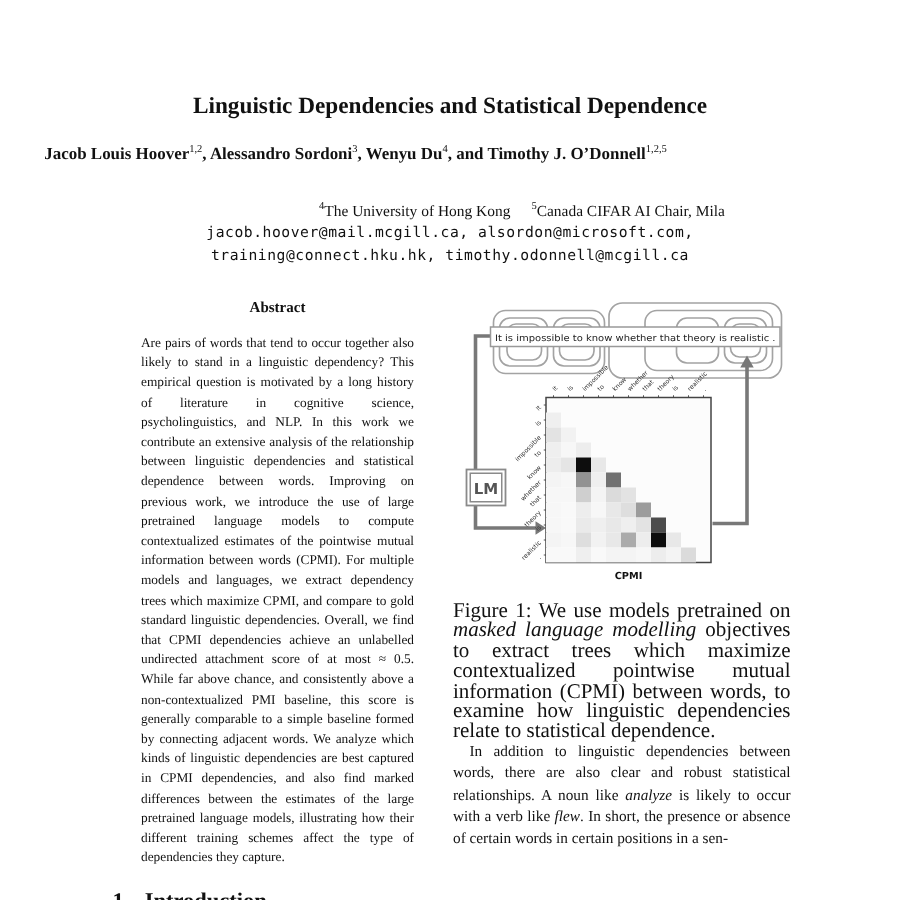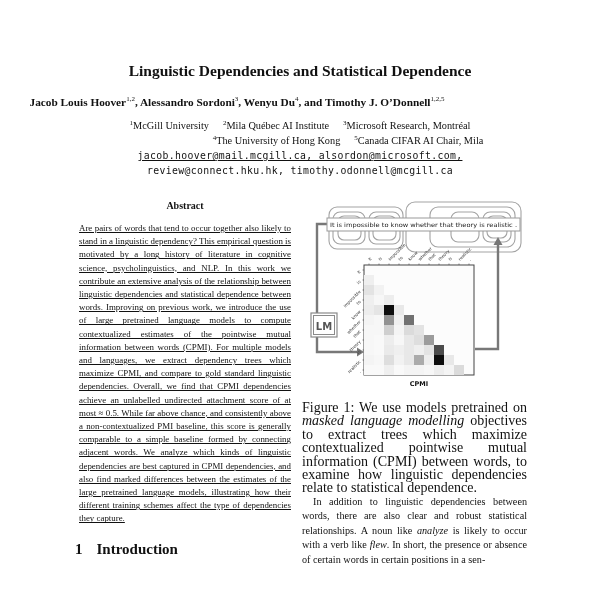--- a/index.html
+++ b/index.html
@@ -10,26 +10,26 @@
          font-size:15.5px;font-weight:bold;}
   #authors{position:absolute;top:95px;left:0;width:474px;text-align:center;
            font-size:11.3px;font-weight:bold;}
   #authors sup{font-weight:normal;font-size:7px;}
   .affil-line{position:absolute;left:0;width:600px;text-align:center;font-size:10.3px;}
   .affil-line .gap{display:inline-block;width:14px;}
   .affil-line sup{font-size:7px;}
   #affil1{top:119px;} #affil2{top:134px;padding-left:48px;}
   .email-line{position:absolute;left:0;width:600px;text-align:center;
               font-family:"DejaVu Sans Mono", monospace;font-size:9.8px;letter-spacing:0.35px;}
-  #email1{top:150px;text-decoration:underline;} #email2{top:165px;}
+  #email1{top:150px;} #email2{top:165px;}
   
   #left-col{position:absolute;top:200px;left:75px;width:220px;}
   #right-col{position:absolute;top:200px;left:302px;width:225px;}
   #abstract-heading{text-align:center;font-weight:bold;font-size:10px;margin:0 0 11px 0;}
-  #abstract-text{margin:0 4px;font-size:8.9px;line-height:13.2px;text-align:justify;text-decoration:underline;}
+  #abstract-text{margin:0 19px;font-size:8.9px;line-height:13.2px;text-align:justify;}
   #intro-heading{margin-top:15px;font-weight:bold;font-size:15px;}
   #intro-heading .sec-num{margin-right:14px;}
   
   #figure1{display:block;}
   .pill{fill:none;stroke:#a3a3a3;stroke-width:1.1;}
   .sent-box{fill:#fff;stroke:#999;stroke-width:1;}
   .sent-text{font-family:"DejaVu Sans", sans-serif;font-size:6px;fill:#222;}
   .conn{fill:none;stroke:#787878;stroke-width:2.4;}
   .arrow{fill:#787878;}
   .lm-rect{fill:#fff;stroke:#8a8a8a;stroke-width:1.2;}
@@ -48,25 +48,24 @@
 </style>
 </head>
 <body>
 
 <div id="page">
 
   <div id="title">Linguistic Dependencies and Statistical Dependence</div>
 
   <div id="authors"><span><span>Jacob Louis Hoover</span><sup>1,2</sup></span><span>, </span><span><span>Alessandro Sordoni</span><sup>3</sup></span><span>, </span><span><span>Wenyu Du</span><sup>4</sup></span><span>, and </span><span><span>Timothy J. O’Donnell</span><sup>1,2,5</sup></span></div>
 
-  <div id="affil1" class="affil-line"><span><sup>1</sup><span>McGill University</span></span><span class="gap"></span><span><sup>2</sup><span>Mila Québec AI Institute</span></span><span class="gap"></span><span><sup>3</sup><span>Microsoft Research, Montréal</span></span></div>
   <div id="affil2" class="affil-line"><span><sup>4</sup><span>The University of Hong Kong</span></span><span class="gap"></span><span><sup>5</sup><span>Canada CIFAR AI Chair, Mila</span></span></div>
 
   <div id="email1" class="email-line">jacob.hoover@mail.mcgill.ca, alsordon@microsoft.com,</div>
-  <div id="email2" class="email-line">review@connect.hku.hk, timothy.odonnell@mcgill.ca</div>
+  <div id="email2" class="email-line">training@connect.hku.hk, timothy.odonnell@mcgill.ca</div>
 
   <div id="left-col">
     <div id="abstract-heading">Abstract</div>
     <div id="abstract-text">Are pairs of words that tend to occur together also likely to stand in a linguistic dependency? This empirical question is motivated by a long history of literature in cognitive science, psycholinguistics, and NLP. In this work we contribute an extensive analysis of the relationship between linguistic dependencies and statistical dependence between words. Improving on previous work, we introduce the use of large pretrained language models to compute contextualized estimates of the pointwise mutual information between words (CPMI). For multiple models and languages, we extract dependency trees which maximize CPMI, and compare to gold standard linguistic dependencies. Overall, we find that CPMI dependencies achieve an unlabelled undirected attachment score of at most ≈ 0.5. While far above chance, and consistently above a non-contextualized PMI baseline, this score is generally comparable to a simple baseline formed by connecting adjacent words. We analyze which kinds of linguistic dependencies are best captured in CPMI dependencies, and also find marked differences between the estimates of the large pretrained language models, illustrating how their different training schemes affect the type of dependencies they capture.</div>
     <div id="intro-heading">
       <span class="sec-num">1</span><span>Introduction</span>
     </div>
   </div>
 
   <div id="right-col">

